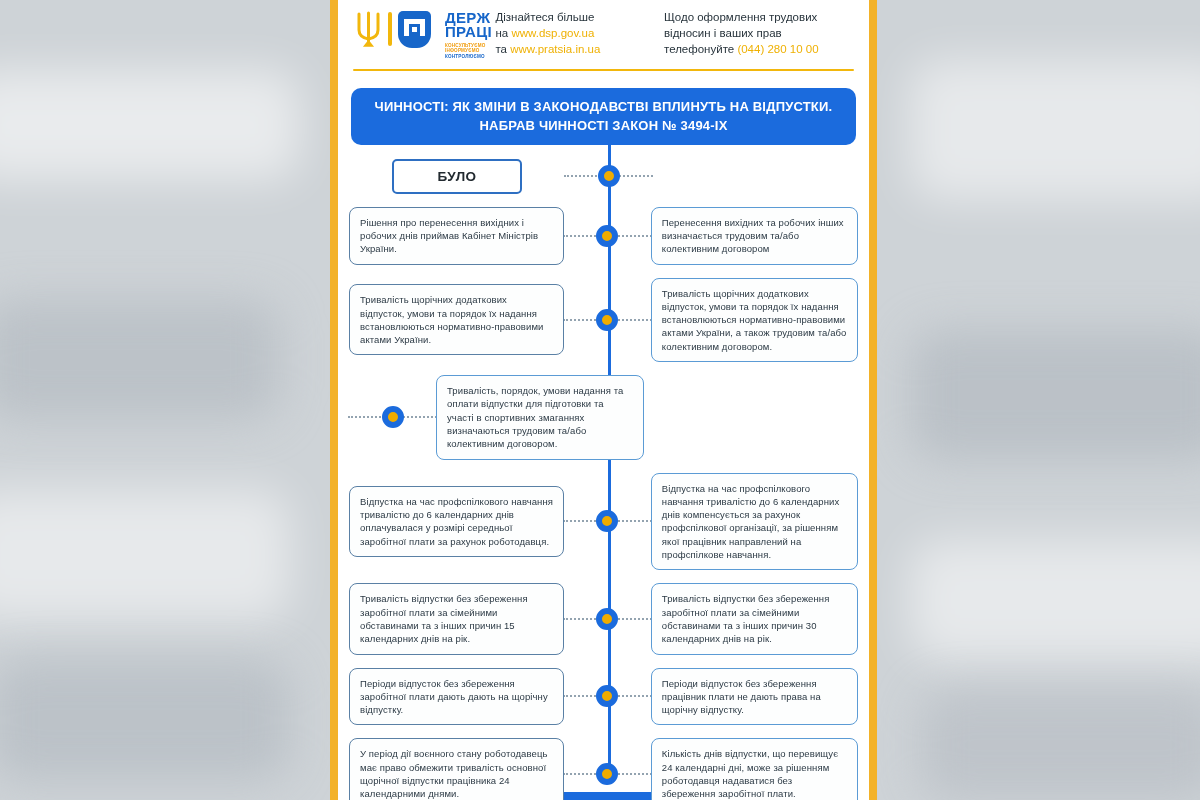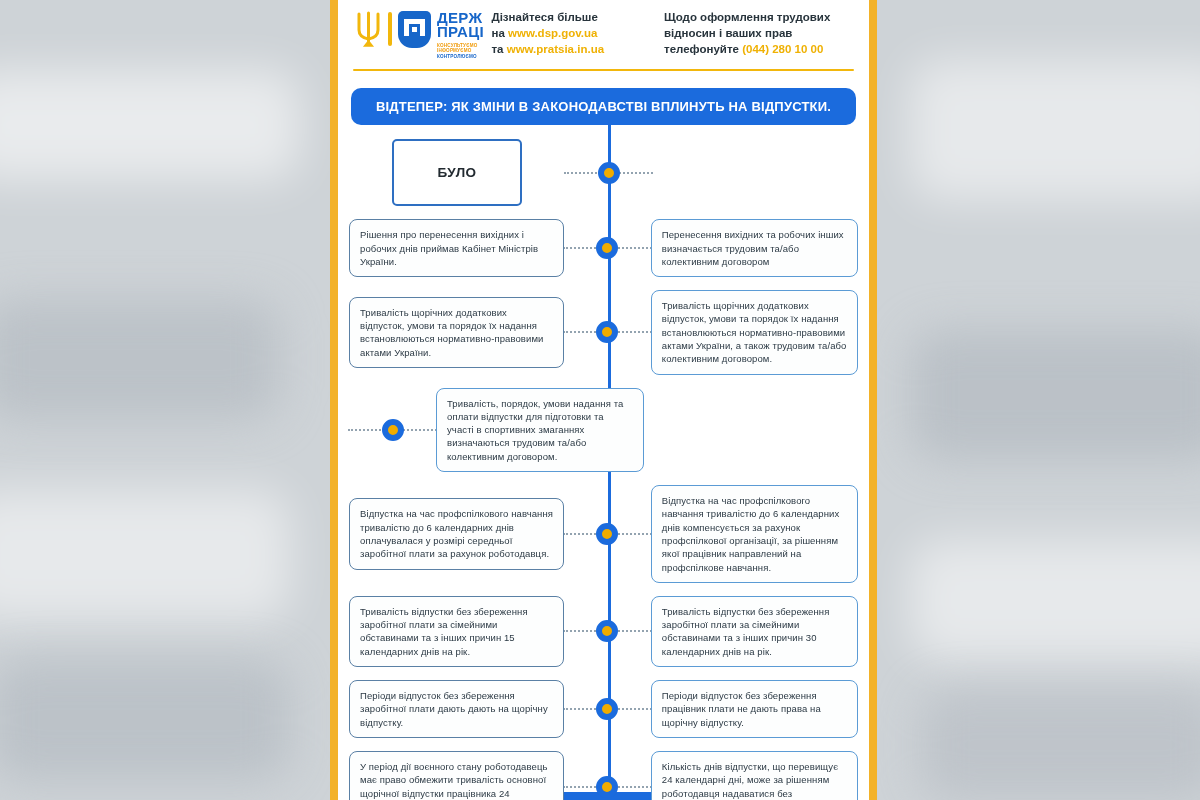--- a/index.html
+++ b/index.html
@@ -24,27 +24,27 @@
             background:#ffffff; border-left:8px solid #f3b229; border-right:8px solid #f3b229;
             padding:8px 11px 0 11px; overflow:hidden; }
 
   
   .hdr { display:flex; align-items:flex-start; justify-content:space-between; padding:2px 2px 0 6px; }
   .logo-group { display:flex; align-items:flex-start; gap:6px; }
   .trident svg { display:block; }
   .logo-sep { width:4px; height:34px; background:#f2b70c; border-radius:2px; margin-top:2px; }
   .shield { width:33px; height:37px; background:#1766c9; border-radius:5px 5px 14px 14px; position:relative; margin-top:1px; }
   .shield svg { position:absolute; left:5px; top:7px; }
-  .org { line-height:.95; margin-top:1px; }
+  .org { line-height:.95; margin-top:1px;margin-left:8px; }
   .org-name { color:#1766c9; font-weight:bold; font-size:15px; letter-spacing:.3px; }
   .tagline { margin-top:3px; font-size:4.6px; font-weight:bold; letter-spacing:.2px; line-height:1.25; }
   .tag-orange { color:#f09b0a; }
   .tag-blue { color:#1766c9; }
 
-  .hdr-txt { font-size:11.5px; font-weight:bold; color:#28343c; line-height:1.38; }
+  .hdr-txt { font-size:11.5px; font-weight:normal; color:#28343c; line-height:1.38; }
   .lnk { color:#efb104; }
   .learn { width:165px; }
   .contact { width:192px; }
 
   .yline { height:2px; background:#f2b70c; margin:9px 4px 0 4px; border-radius:1px; }
 
   
   .banner { margin:17px 2px 0 2px; background:#1b6bdd; border-radius:10px; color:#ffffff;
             text-align:center; font-weight:bold; font-size:13px; line-height:1.5; padding:9px 16px; letter-spacing:.2px; }
 
@@ -55,21 +55,21 @@
   .rowgrid { display:flex; align-items:center; margin-bottom:13px; position:relative; }
   .cell-l { width:216px; }
   .cell-c { width:87px; align-self:stretch; position:relative; min-height:26px; }
   .cell-r { width:208px; }
 
   .dotline { position:absolute; left:-1px; right:-1px; top:50%; margin-top:-1px; border-top:2px dotted #93a3b0; z-index:1; }
   .dot { position:absolute; left:50%; top:50%; transform:translate(-50%,-50%); width:22px; height:22px;
          border-radius:50%; background:#f0ac00; border:6px solid #1b6bdd; z-index:2; }
 
   .colhead { background:#ffffff; border:2px solid #2e6fc2; border-radius:5px; font-weight:bold;
-             font-size:13.5px; color:#222a30; text-align:center; padding:24px 0; width:130px; margin:0 auto;
+             font-size:13.5px; color:#222a30; text-align:center; padding:8px 0; width:130px; margin:0 auto;
              letter-spacing:.5px; position:relative; z-index:2; }
 
   .box { background:#fdfefe; border-radius:8px; padding:8px 10px; font-size:9.5px; color:#2b3944;
          line-height:1.4; position:relative; z-index:2; letter-spacing:.1px; }
   .box-before { border:1.6px solid #5a80a5; }
   .box-after  { border:1.6px solid #5b9bd5; }
 
   .footer-bar { position:absolute; left:26px; right:26px; bottom:-6px; height:14px;
                 background:#1b6bdd; border-radius:8px 8px 0 0; }
 </style>
@@ -131,21 +131,22 @@
       <div class="hdr-txt contact">
         <div>Щодо оформлення трудових</div>
         <div>відносин і ваших прав</div>
         <div><span>телефонуйте </span><span class="lnk">(044) 280 10 00</span></div>
       </div>
     </div>
 
     <div class="yline"></div>
 
     <div class="banner">
-      <div>ВІДТЕПЕР: ЯК ЗМІНИ В ЗАКОНОДАВСТВІ ВПЛИНУТЬ НА ВІДПУСТКИ.</div>
+      <div>ЧИННОСТІ: ЯК ЗМІНИ В ЗАКОНОДАВСТВІ ВПЛИНУТЬ НА ВІДПУСТКИ.</div>
+      <div>НАБРАВ ЧИННОСТІ ЗАКОН № 3494-ІХ</div>
     </div>
 
     <div class="tl">
       <div class="vline"></div>
 
       <div class="rowgrid">
         <div class="cell-l">
             <div class="colhead">БУЛО</div>
           </div>
         <div class="cell-c">

